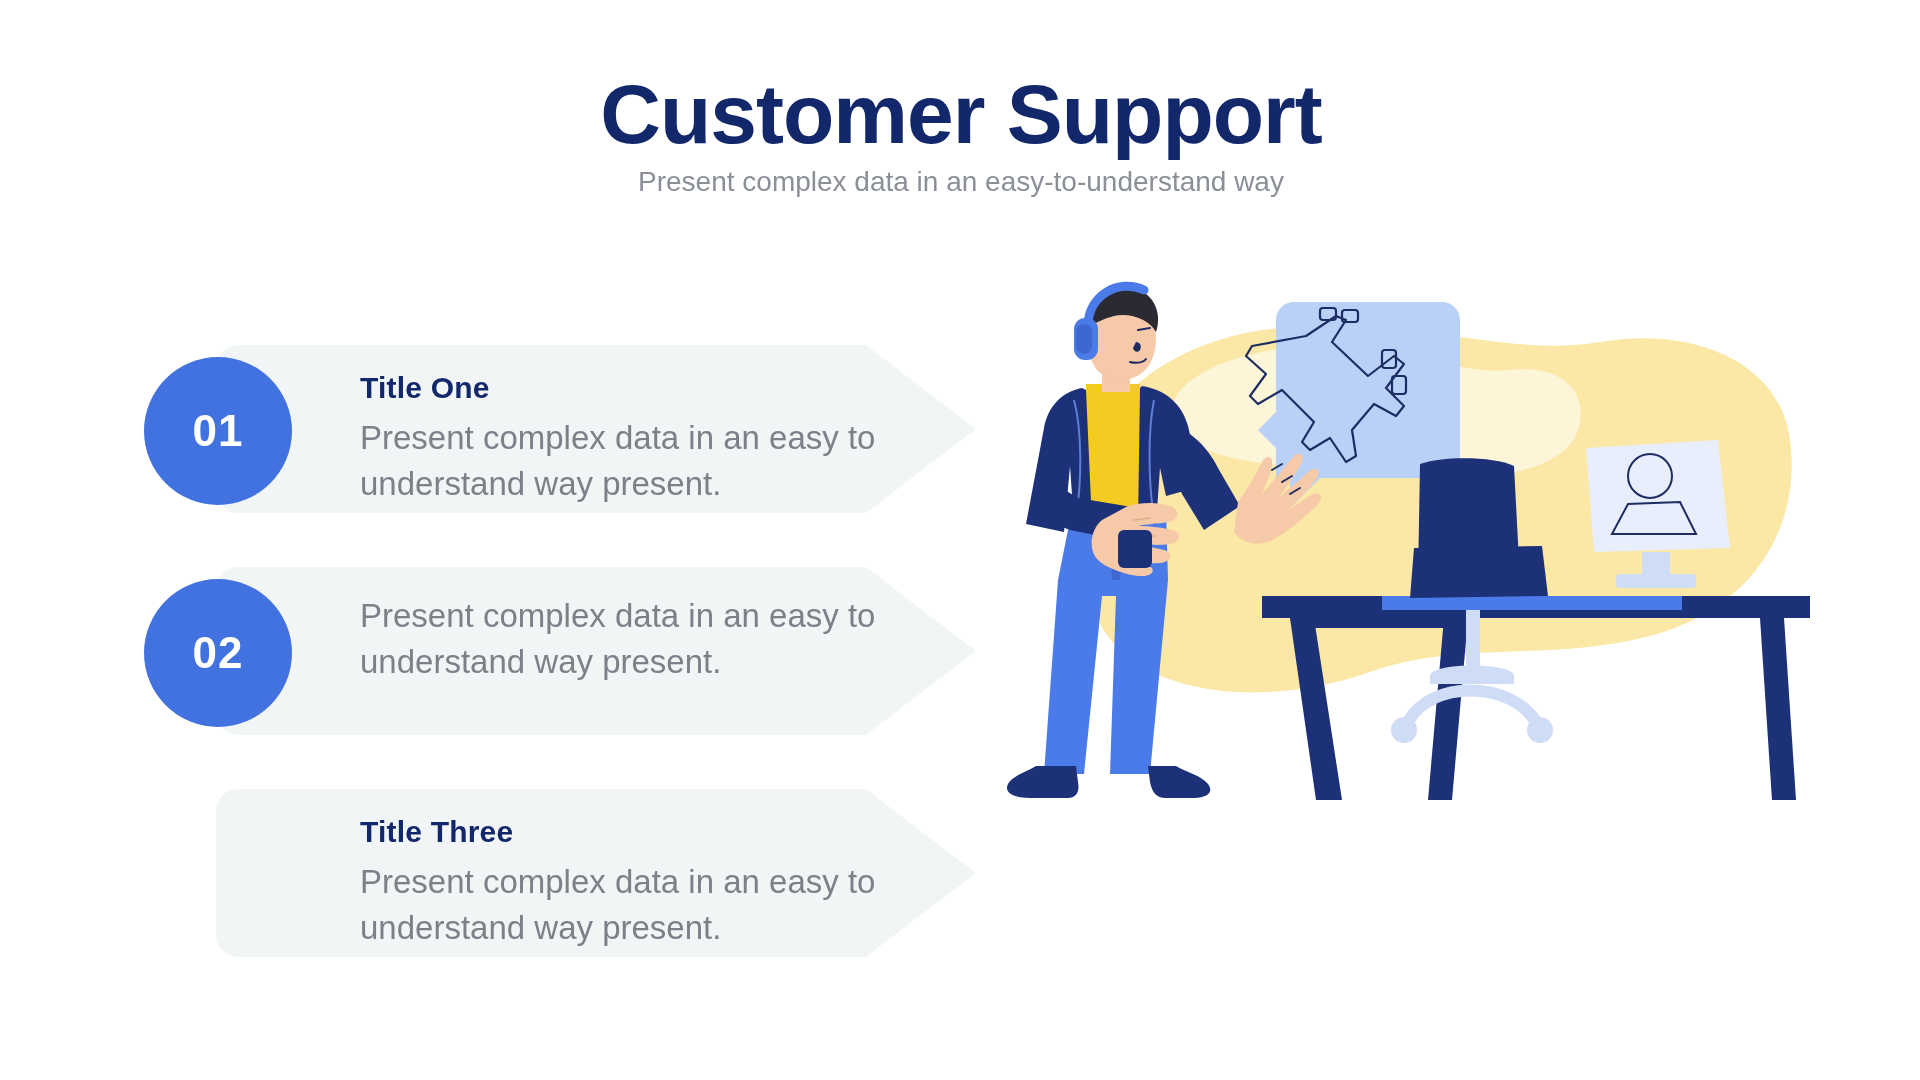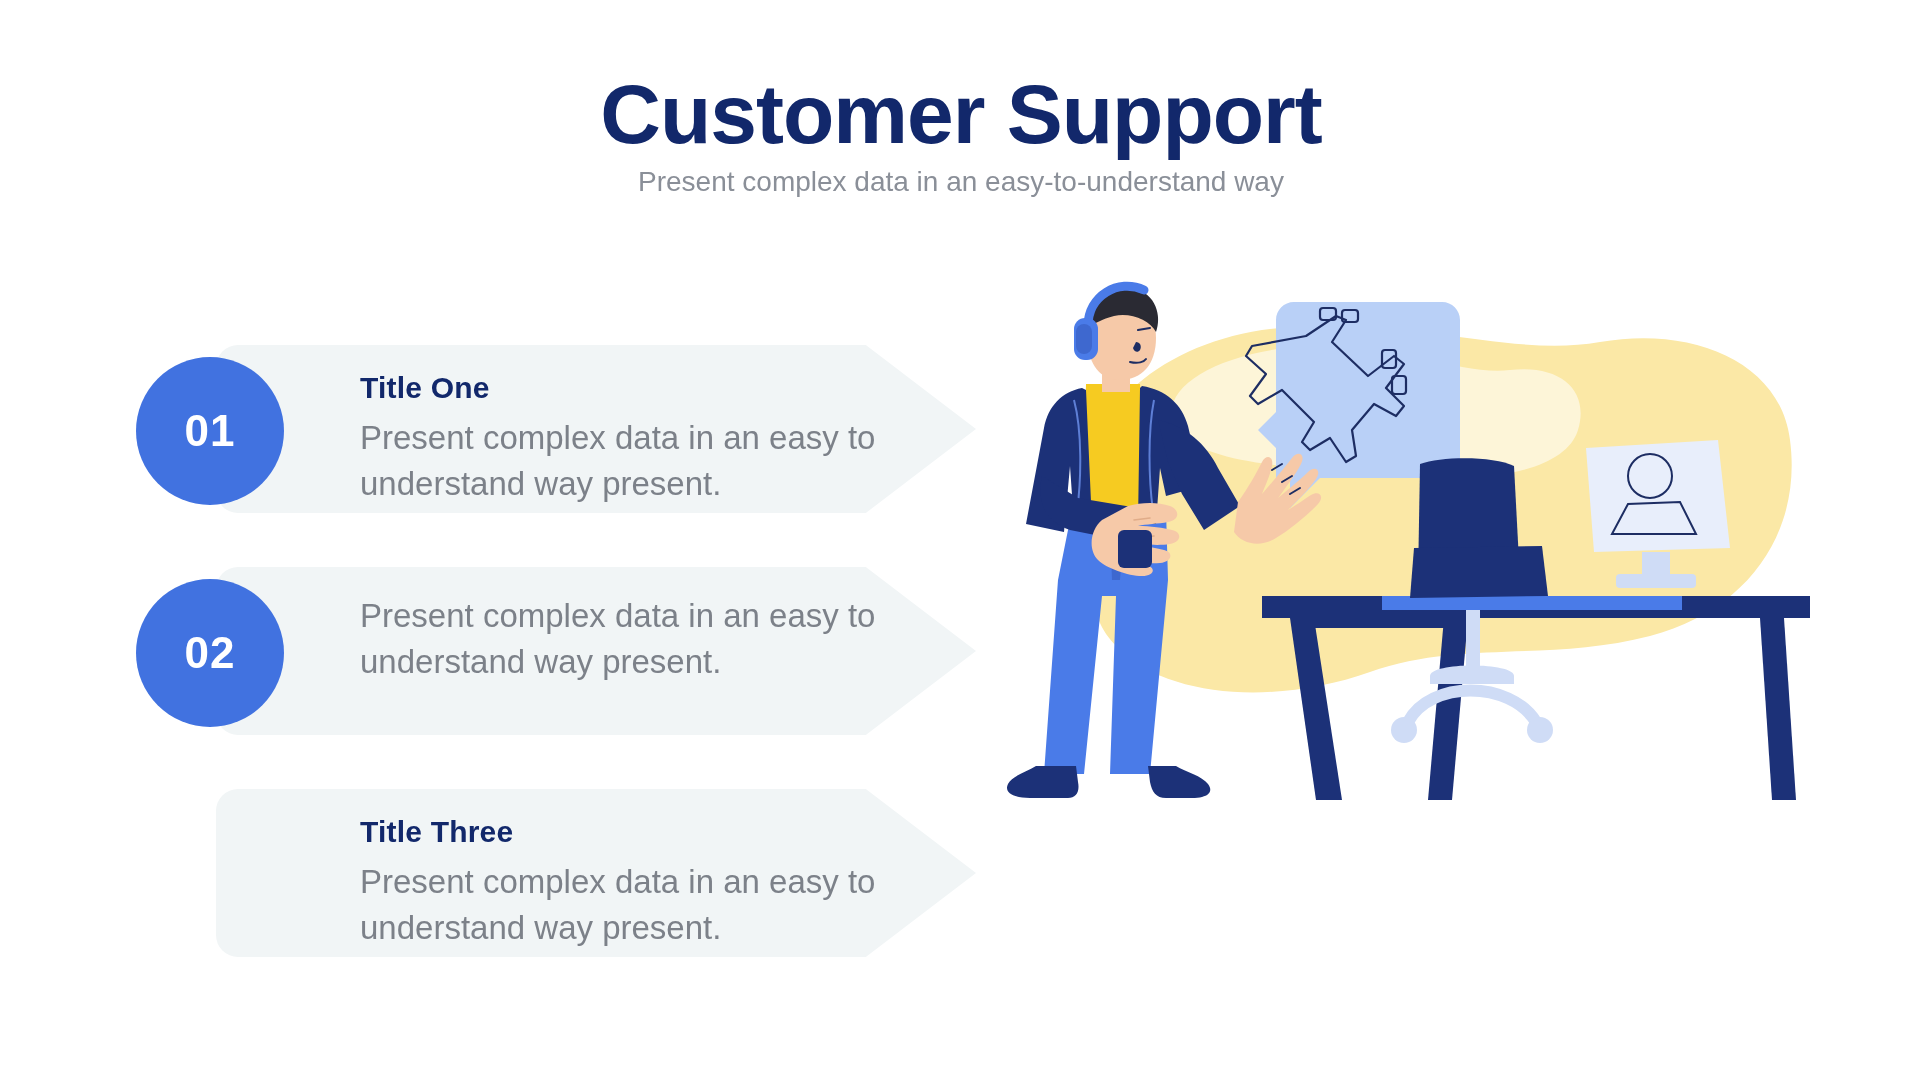--- a/index.html
+++ b/index.html
@@ -26,21 +26,21 @@
   .list{position:absolute;left:128px;top:345px;width:880px;}
   .row{position:relative;height:222px;}
   .panel{
     position:absolute;left:88px;top:0;width:760px;height:168px;
     background:#f1f5f6;
     border-radius:22px 0 0 22px;
     -webkit-clip-path:polygon(0 0, 85.5% 0, 100% 50%, 85.5% 100%, 0 100%);
     clip-path:polygon(0 0, 85.5% 0, 100% 50%, 85.5% 100%, 0 100%);
   }
   .badge{
-    position:absolute;left:8px;top:12px;width:148px;height:148px;
+    position:absolute;left:16px;top:12px;width:148px;height:148px;
     border-radius:50%;background:#4172e0;
     display:flex;align-items:center;justify-content:center;
     color:#ffffff;font-size:44px;font-weight:bold;letter-spacing:1px;
     z-index:3;
   }
   .copy{position:absolute;left:232px;top:26px;width:520px;z-index:2;}
   .item-title{
     font-size:30px;font-weight:bold;color:#12286b;margin:0 0 10px 0;
     letter-spacing:.2px;
   }

